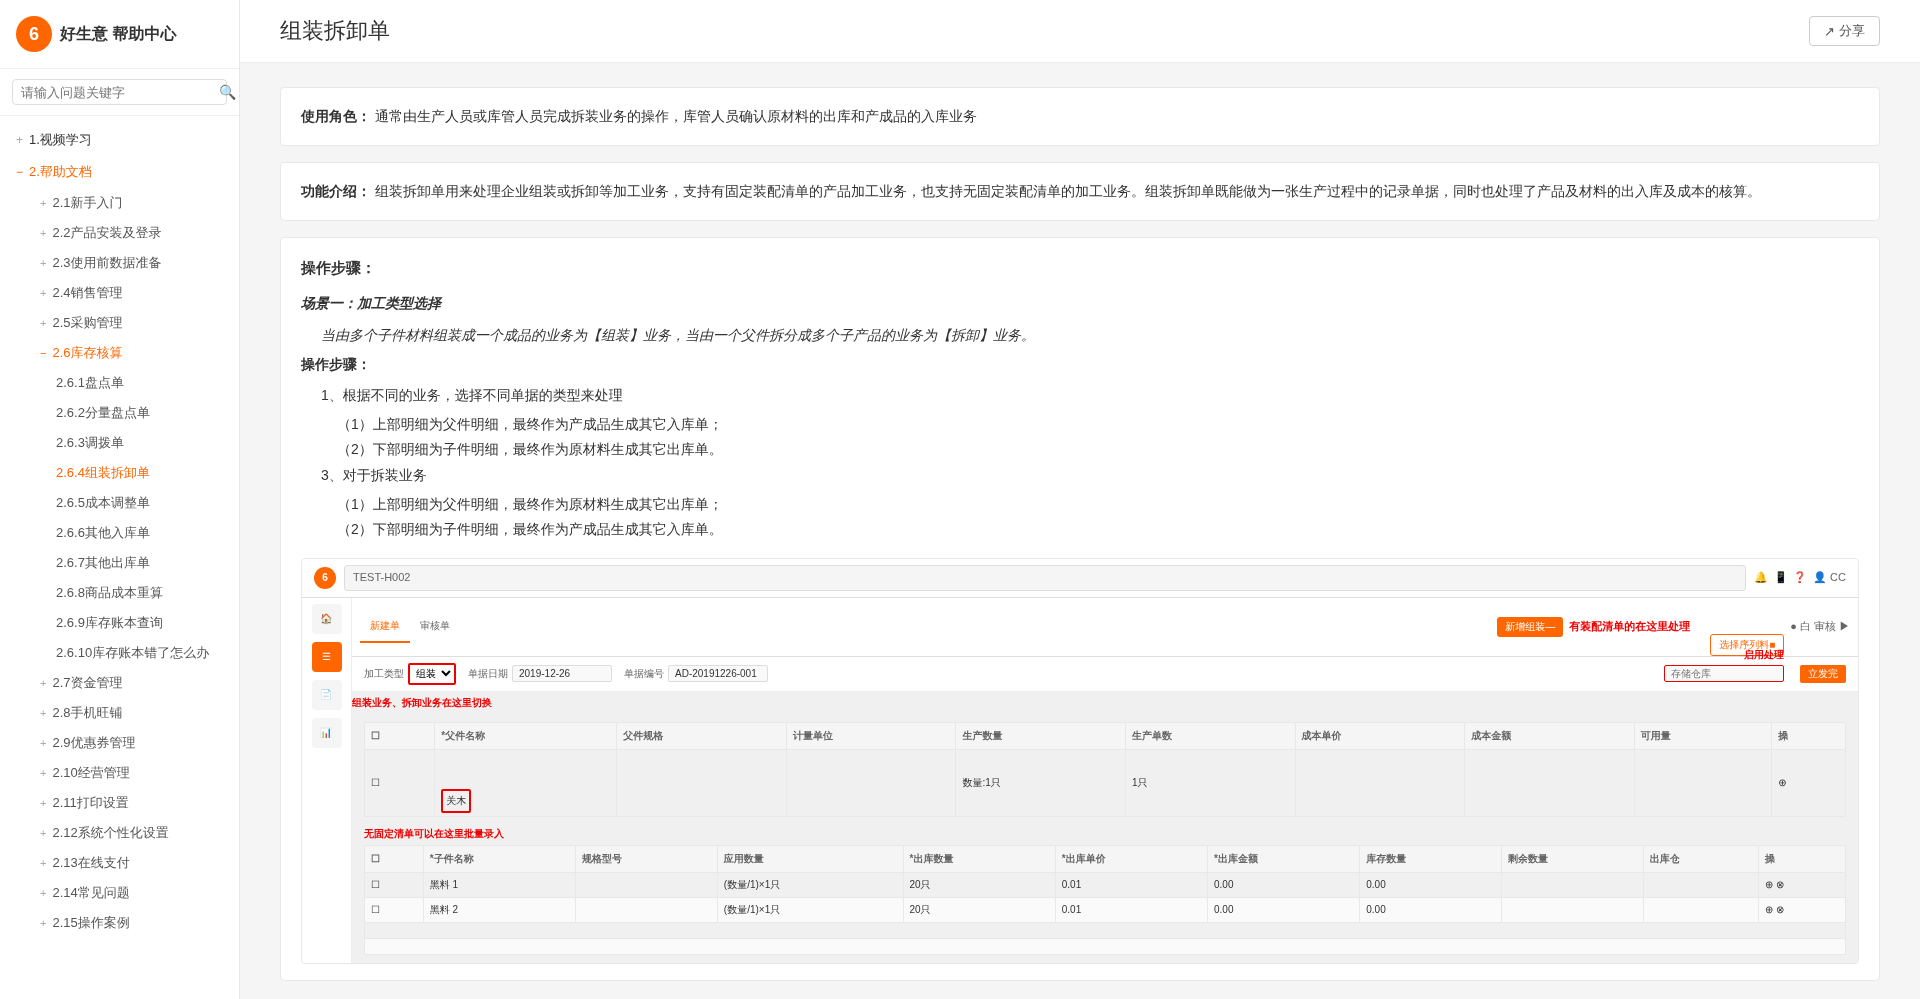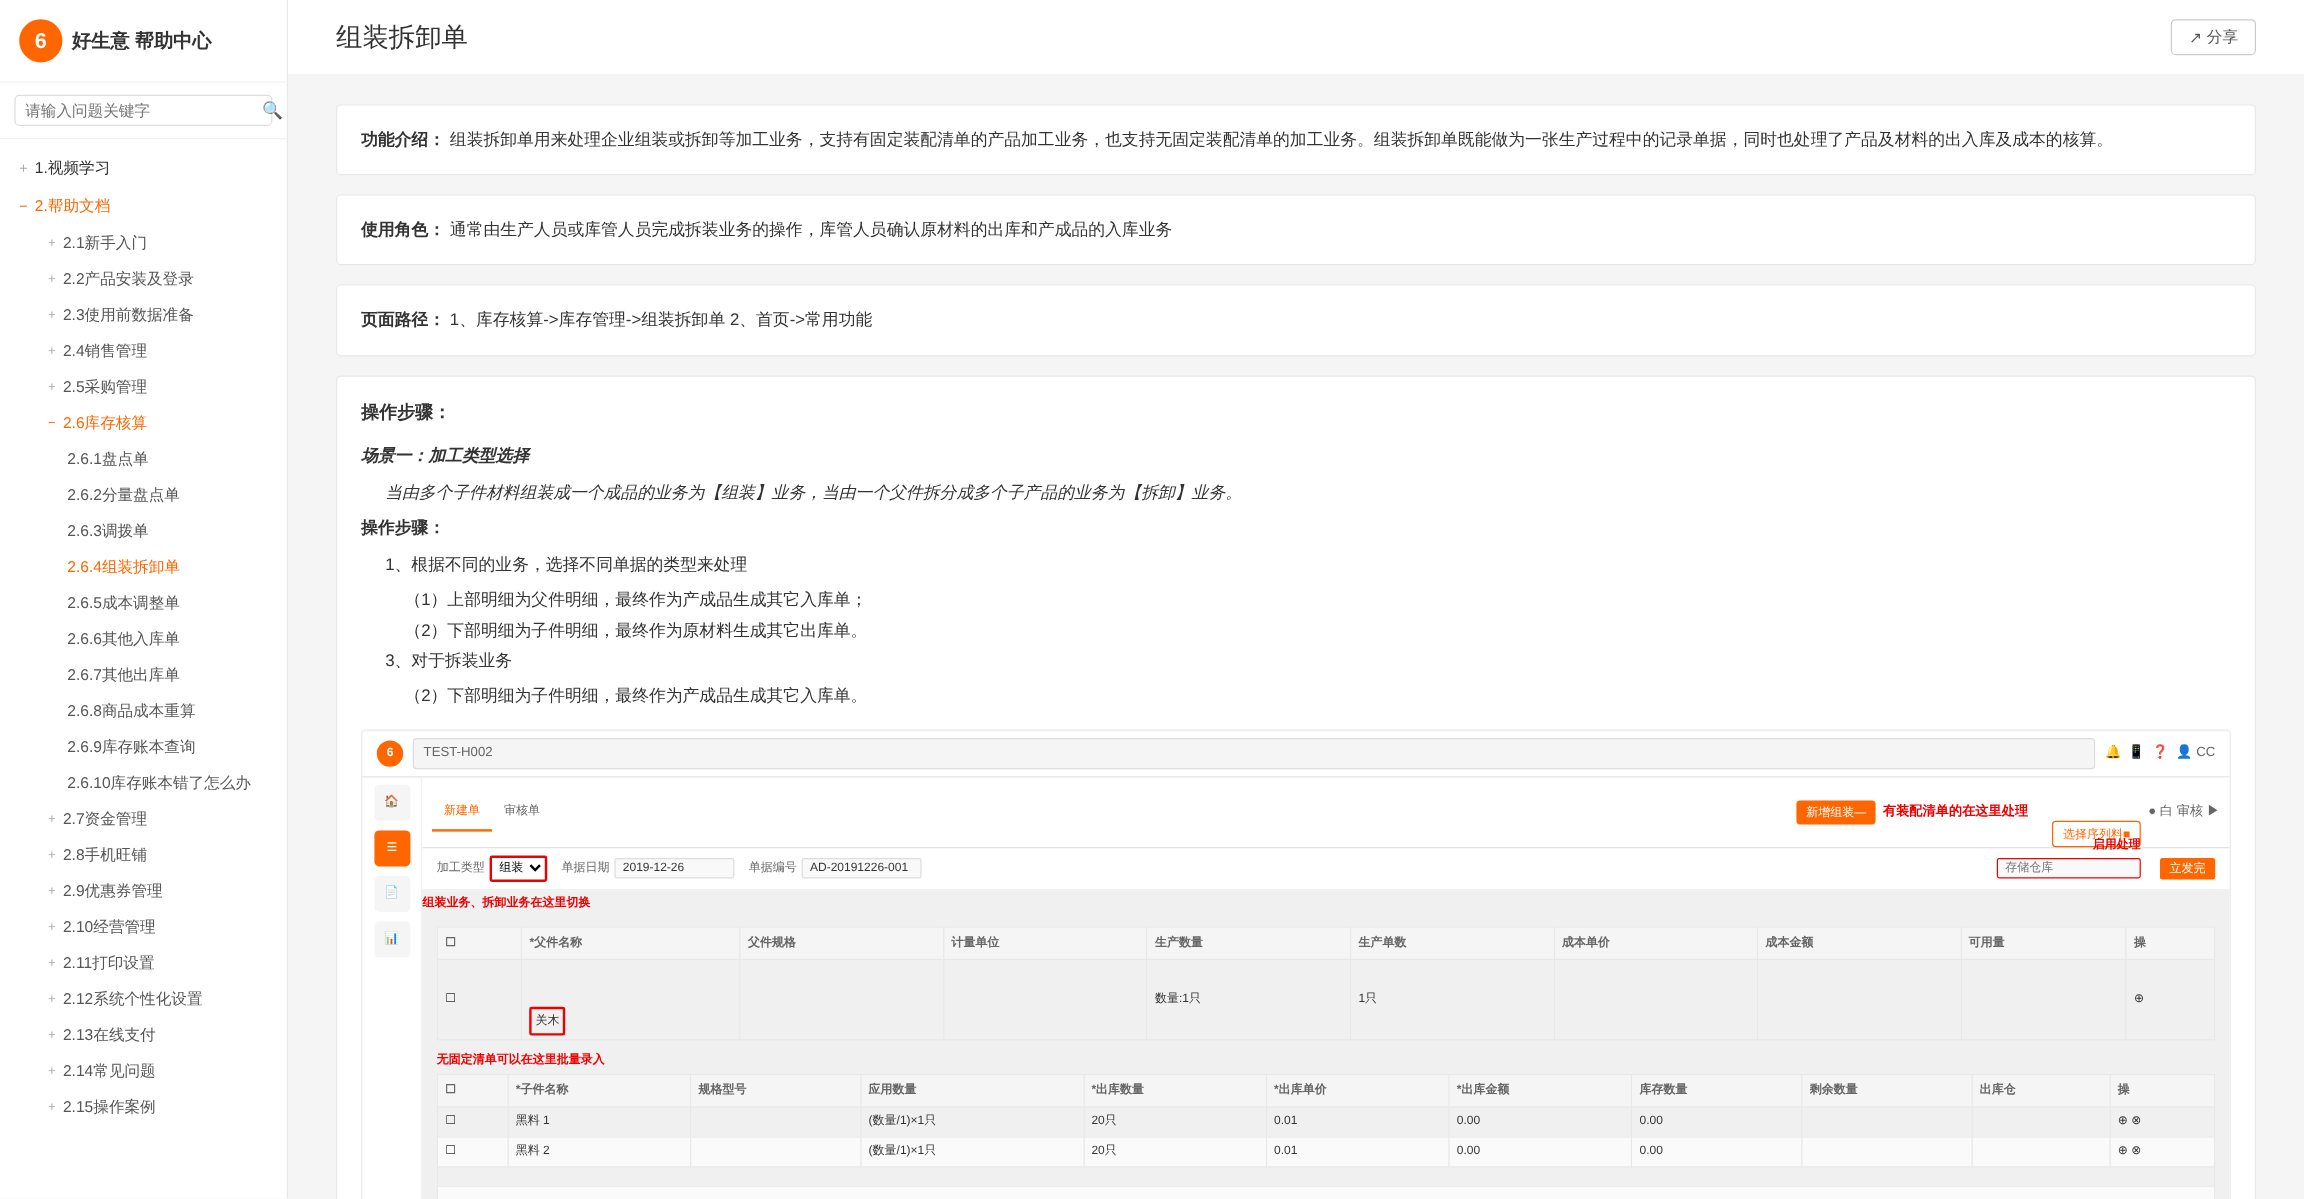--- a/index.html
+++ b/index.html
@@ -338,45 +338,42 @@
     <h1 id="page-title">组装拆卸单</h1>
     <button class="share-btn">
       <span>↗</span>
       <span>分享</span>
     </button>
   </div>
 
   <div id="content-area">
 
     <div class="info-block">
+      <span style="font-weight:bold;">使用角色：</span>
+      <span>通常由生产人员或库管人员完成拆装业务的操作，库管人员确认原材料的出库和产成品的入库业务</span>
+    </div>
+
+    <div class="info-block">
       <span style="font-weight:bold;">功能介绍：</span>
       <span>组装拆卸单用来处理企业组装或拆卸等加工业务，支持有固定装配清单的产品加工业务，也支持无固定装配清单的加工业务。组装拆卸单既能做为一张生产过程中的记录单据，同时也处理了产品及材料的出入库及成本的核算。</span>
     </div>
 
-    <div class="info-block">
-      <span style="font-weight:bold;">使用角色：</span>
-      <span>通常由生产人员或库管人员完成拆装业务的操作，库管人员确认原材料的出库和产成品的入库业务</span>
-    </div>
-
-    <div class="info-block">
-      <span style="font-weight:bold;">页面路径：</span>
-      <span>1、库存核算-&gt;库存管理-&gt;组装拆卸单  2、首页-&gt;常用功能</span>
-    </div>
 
     <div class="info-block">
       <div class="section-title">操作步骤：</div>
       <div class="step-block">
         <div class="step-label">场景一：加工类型选择</div>
         <div class="step-item">当由多个子件材料组装成一个成品的业务为【组装】业务，当由一个父件拆分成多个子产品的业务为【拆卸】业务。</div>
       </div>
       <div class="step-label">操作步骤：</div>
       <div class="step-item">1、根据不同的业务，选择不同单据的类型来处理</div>
       <div class="step-sub">（1）上部明细为父件明细，最终作为产成品生成其它入库单；</div>
       <div class="step-sub">（2）下部明细为子件明细，最终作为原材料生成其它出库单。</div>
       <div class="step-item">3、对于拆装业务</div>
+      <div class="step-sub">（1）上部明细为父件明细，最终作为原材料生成其它出库单；</div>
       <div class="step-sub">（2）下部明细为子件明细，最终作为产成品生成其它入库单。</div>
 
       <div class="screenshot-box" style="margin-top:16px;">
         <div class="sim-ui">
 
           <div class="sim-header">
             <div class="sim-logo">6</div>
             <div class="sim-addr">TEST-H002</div>
             <div class="sim-nav">
               <span>🔔</span>

